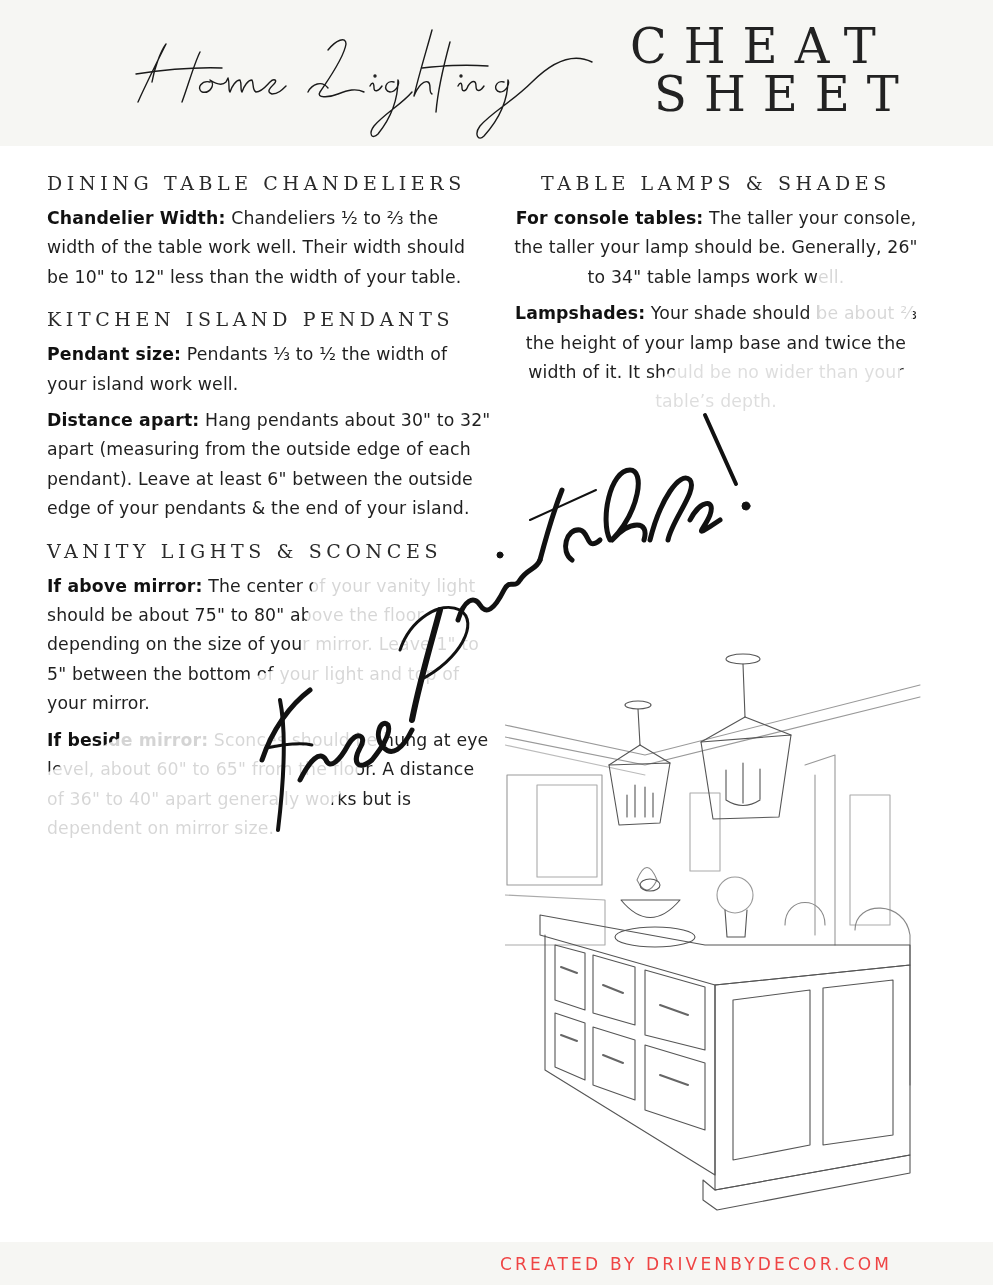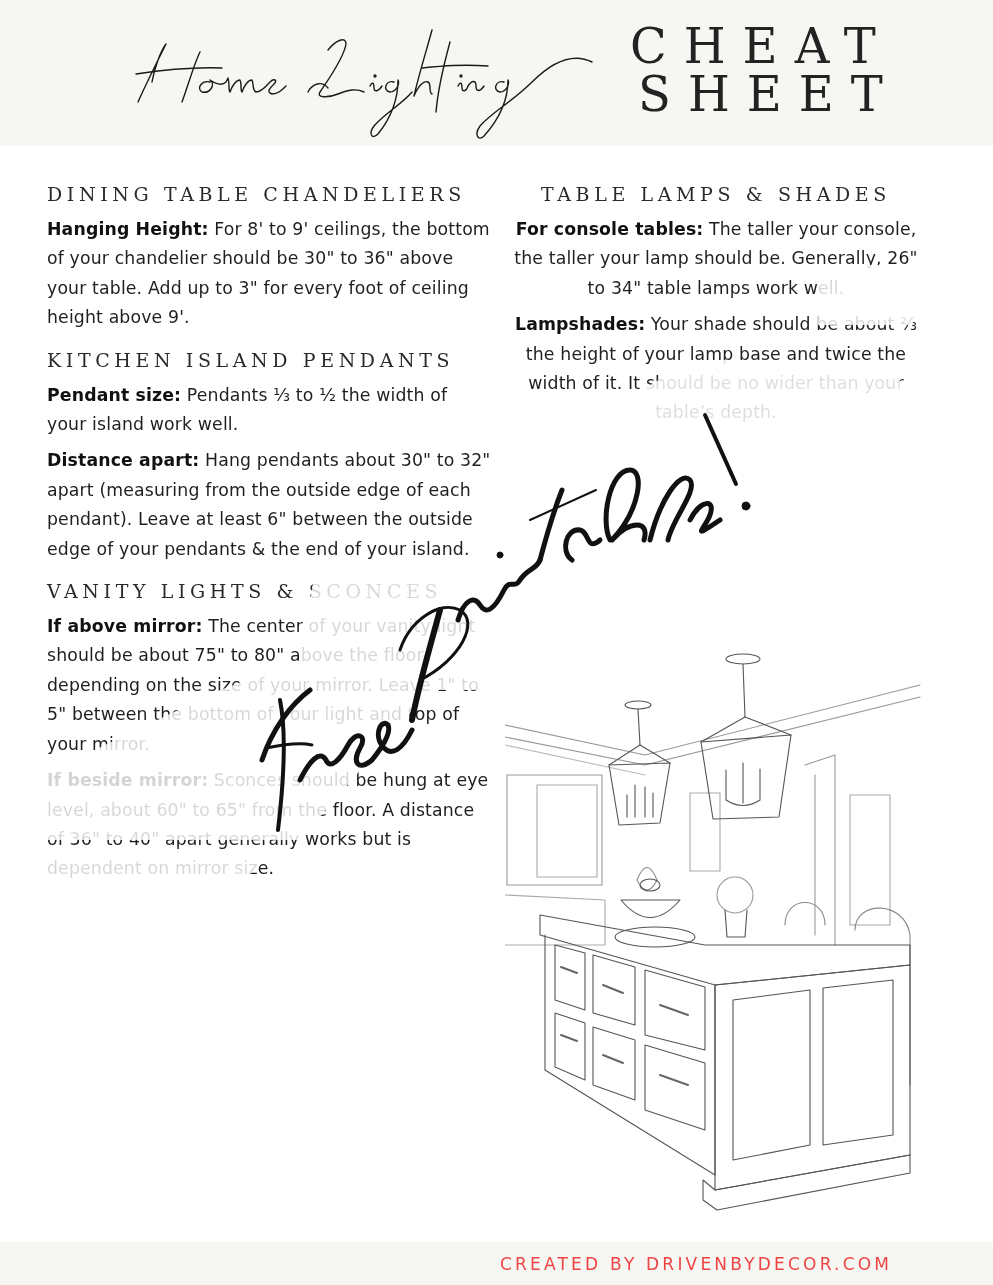--- a/index.html
+++ b/index.html
@@ -21,21 +21,20 @@
   }
 
   .col { position: absolute; top: 170px; }
   .col-left { left: 47px; width: 445px; }
   .col-right { left: 506px; width: 420px; text-align: center; }
 
   .section-title {
     font-family: "DejaVu Serif", serif; font-size: 19px; letter-spacing: 4.6px;
     color: #2a2a2a; font-weight: normal; line-height: 26px; margin-bottom: 8px;
     white-space: nowrap;
-    margin-top: 11px;
   }
   .para {
     font-family: "DejaVu Sans", sans-serif; font-size: 17.3px; line-height: 29.4px;
     color: #1f1f1f; margin-bottom: 7px; letter-spacing: 0.15px;
   }
   .para .lead { font-weight: bold; color: #111; }
 
   .footer-band {
     position: absolute; left: 0; top: 1242px; width: 993px; height: 43px;
     background: #f6f6f3;
@@ -74,27 +73,27 @@
     <path d="M300 8 C 294 30, 286 56, 282 74 M 282 74 C 286 64, 292 58, 296 60 C 300 62, 296 70, 300 72"></path>
     <path d="M318 20 C 312 42, 306 66, 304 90"></path>
     <path d="M290 46 C 310 44, 330 42, 356 44"></path>
     <path d="M326 64 C 328 60, 330 60, 330 66 C 330 70, 334 70, 336 64 C 340 58, 344 58, 344 64 C 344 70, 348 70, 352 64"></path>
     <circle cx="329" cy="54" r="1"></circle>
     <path d="M372 60 C 364 58, 360 68, 368 70 C 374 70, 378 62, 376 58 C 376 74, 370 94, 352 114 C 346 120, 342 112, 348 104 C 360 90, 380 80, 400 60 C 420 40, 440 30, 460 40"></path>
   </svg>
 </div>
 <div class="title-cheat">
   <div>CHEAT</div>
-  <div style="margin-left:8px;">SHEET</div>
+  <div style="margin-left:24px;">SHEET</div>
 </div>
 
 <div class="col col-left">
   <section>
     <h2 class="section-title">DINING TABLE CHANDELIERS</h2>
-    <p class="para"><span class="lead">Hanging Height:</span><span> For 8' to 9' ceilings, the bottom of your chandelier should be 30" to 36" above your table. Add up to 3" for every foot of ceiling height above 9'.</span></p>
+    <p class="para"><span class="lead">Chandelier Width:</span><span> Chandeliers ½ to ⅔ the width of the table work well. Their width should be 10" to 12" less than the width of your table.</span></p>
   </section>
 
   <section style="margin-top:14px;">
     <h2 class="section-title">KITCHEN ISLAND PENDANTS</h2>
     <p class="para"><span class="lead">Pendant size:</span><span> Pendants ⅓ to ½ the width of your island work well.</span></p>
     <p class="para"><span class="lead">Distance apart:</span><span> Hang pendants about 30" to 32" apart (measuring from the outside edge of each pendant). Leave at least 6" between the outside edge of your pendants &amp; the end of your island.</span></p>
   </section>
 
   <section style="margin-top:14px;">
     <h2 class="section-title">VANITY LIGHTS &amp; SCONCES</h2>

